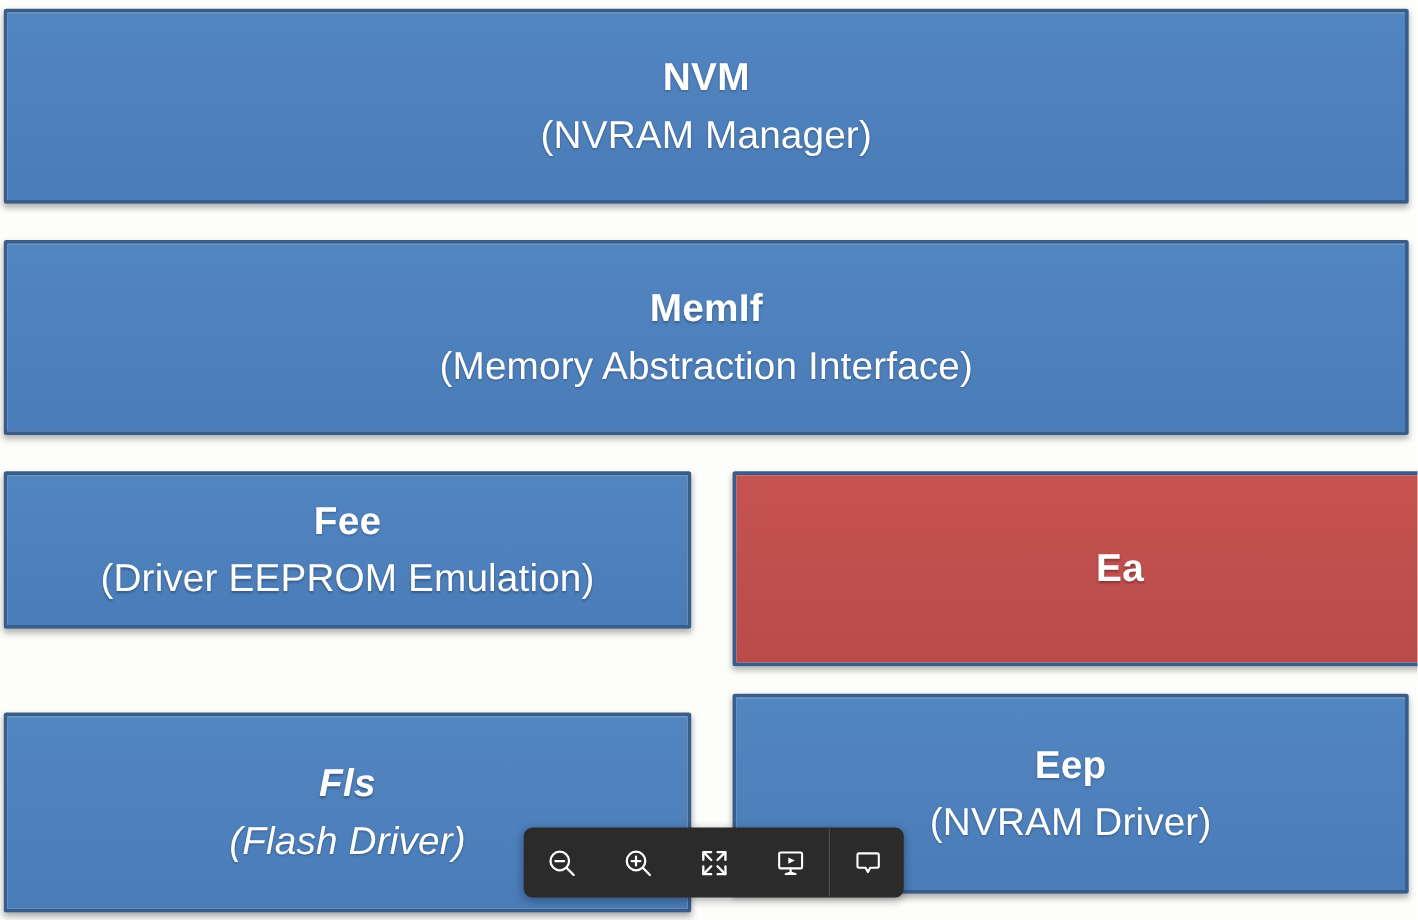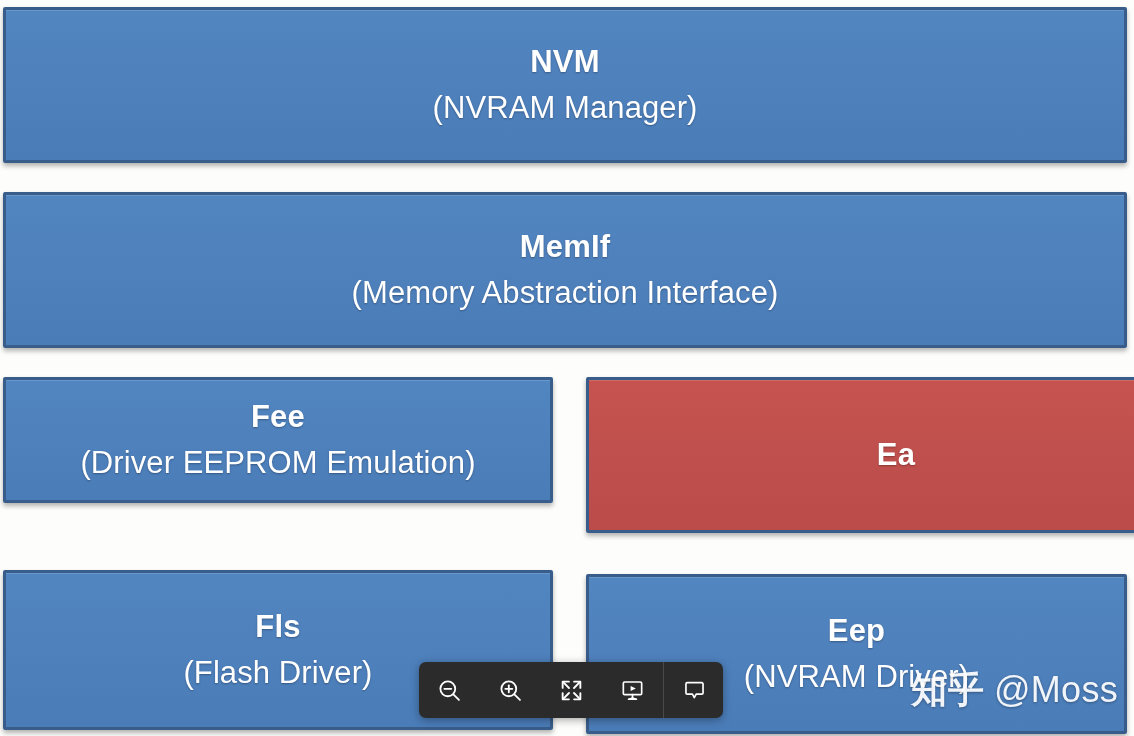--- a/index.html
+++ b/index.html
@@ -54,22 +54,22 @@
     font-weight: 400;
     letter-spacing: 0.1px;
     margin-top: 6px;
   }
 
   
   #block-nvm   { left: 3px;   top: 7px;   width: 1124px; height: 156px; }
   #block-memif { left: 3px;   top: 192px; width: 1124px; height: 156px; }
   #block-fee   { left: 3px;   top: 377px; width: 550px;  height: 126px; }
   #block-ea    { left: 586px; top: 377px; width: 620px;  height: 156px; }
-  #block-fls   { left: 3px;   top: 570px; width: 550px;  height: 160px; }
-  #block-eep   { left: 586px; top: 574px; width: 541px;  height: 160px; text-align: center; }
+  #block-fls   { left: 3px;   top: 570px; width: 550px;  height: 160px; font-style: italic; }
+  #block-eep   { left: 586px; top: 555px; width: 541px;  height: 160px; text-align: center; }
 
   
   #toolbar {
     position: absolute;
     left: 419px;
     top: 662px;
     width: 304px;
     height: 56px;
     background: #2b2b2b;
     border-radius: 7px;
@@ -212,18 +212,14 @@
     <div class="tb-btn">
       <span>
         <svg width="25" height="25" viewBox="0 0 24 24" fill="none" stroke="#ffffff" stroke-width="1.6" stroke-linecap="round" stroke-linejoin="round">
           <path d="M5 4.5 h14 a1.2 1.2 0 0 1 1.2 1.2 v8.6 a1.2 1.2 0 0 1 -1.2 1.2 h-5.4 l-1.8 3.4 l-1.8 -3.4 h-5 a1.2 1.2 0 0 1 -1.2 -1.2 v-8.6 a1.2 1.2 0 0 1 1.2 -1.2 z"></path>
         </svg>
       </span>
     </div>
 
   </div>
 
-  <div id="watermark">
-    <span class="wm-logo">知乎</span>
-    <span class="wm-handle">@Moss</span>
-  </div>
 
 </div>
 
 </body></html>

